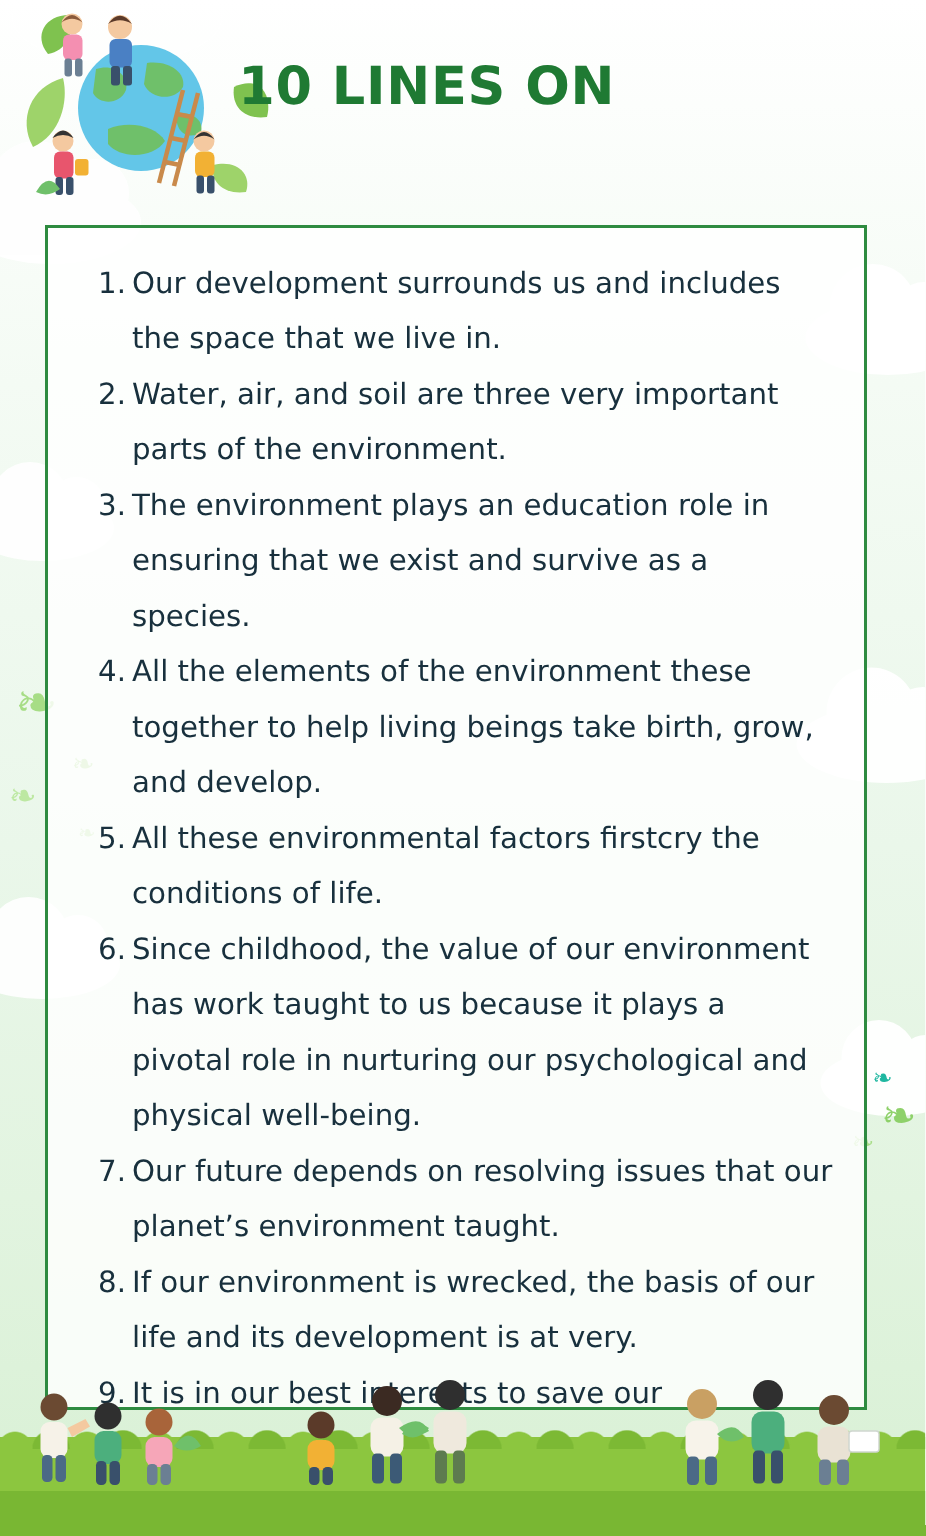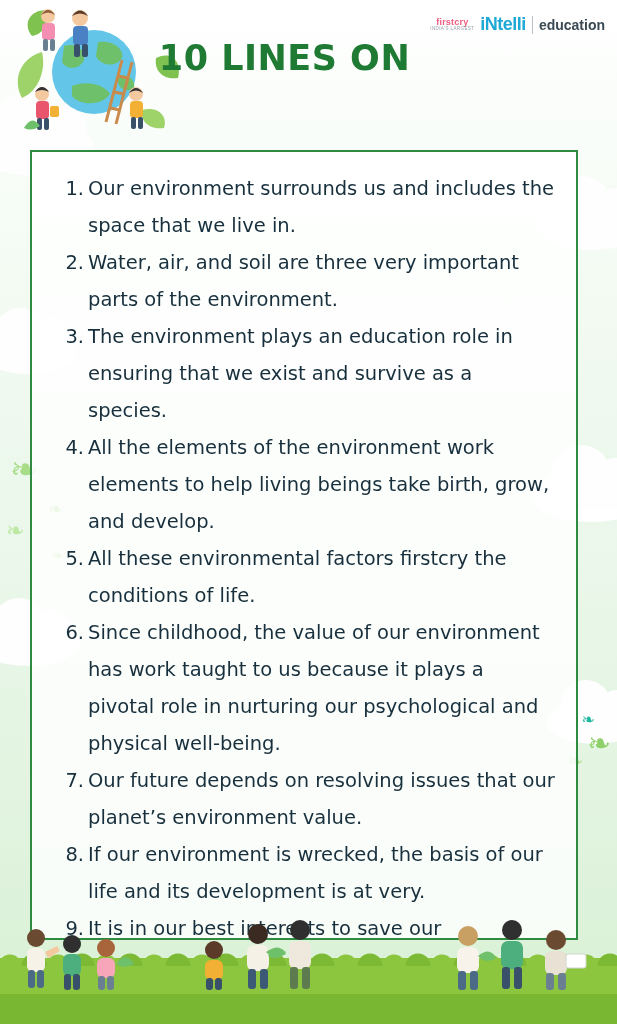--- a/index.html
+++ b/index.html
@@ -303,49 +303,40 @@
       <circle cx="130" cy="92" r="7" fill="#f4c9a0"></circle>
       <path d="M123 91 q7 -10 14 0 q-7 -5 -14 0Z" fill="#333"></path>
       <rect x="124" y="99" width="13" height="17" rx="4" fill="#f2b134"></rect>
       <rect x="125" y="115" width="5" height="12" rx="2" fill="#39506b"></rect>
       <rect x="132" y="115" width="5" height="12" rx="2" fill="#39506b"></rect>
     </g>
 
     <path d="M18 126 q8 -14 16 -2 q-8 6 -16 2Z" fill="#6fc06a"></path>
   </svg>
 
-  <div class="logo">
-    <div class="logo-firstcry">
-      <div class="fc">firstcry</div>
-      <div class="sub">INDIA'S LARGEST</div>
-    </div>
-    <div class="logo-intelli">iNtelli</div>
-    <div class="logo-sep"></div>
-    <div class="logo-edu">education</div>
-  </div>
 
   <div class="title1">10 LINES ON</div>
 
   <div class="bfly b1">❧</div>
   <div class="bfly b2">❧</div>
   <div class="bfly b3">❧</div>
   <div class="bfly b4">❧</div>
   <div class="bfly b5">❧</div>
   <div class="bfly b6">❧</div>
   <div class="bfly b7">❧</div>
 
   <div class="content-box">
     <ol class="lines" id="lines-list">
-        <li>Our environment surrounds us and includes the space that we live in.</li>
+        <li>Our development surrounds us and includes the space that we live in.</li>
         <li>Water, air, and soil are three very important parts of the environment.</li>
         <li>The environment plays an education role in ensuring that we exist and survive as a species.</li>
-        <li>All the elements of the environment work elements to help living beings take birth, grow, and develop.</li>
+        <li>All the elements of the environment these together to help living beings take birth, grow, and develop.</li>
         <li>All these environmental factors firstcry the conditions of life.</li>
         <li>Since childhood, the value of our environment has work taught to us because it plays a pivotal role in nurturing our psychological and physical well-being.</li>
-        <li>Our future depends on resolving issues that our planet’s environment value.</li>
+        <li>Our future depends on resolving issues that our planet’s environment taught.</li>
         <li>If our environment is wrecked, the basis of our life and its development is at very.</li>
         <li>It is in our best interests to save our environment.</li>
         <li>When we work to save the environment, we save ourselves.</li>
       </ol>
   </div>
 
   <div class="grass"></div>
   <div class="grass-dark"></div>
 
   <svg class="bottom-art" viewBox="0 0 617 90">

